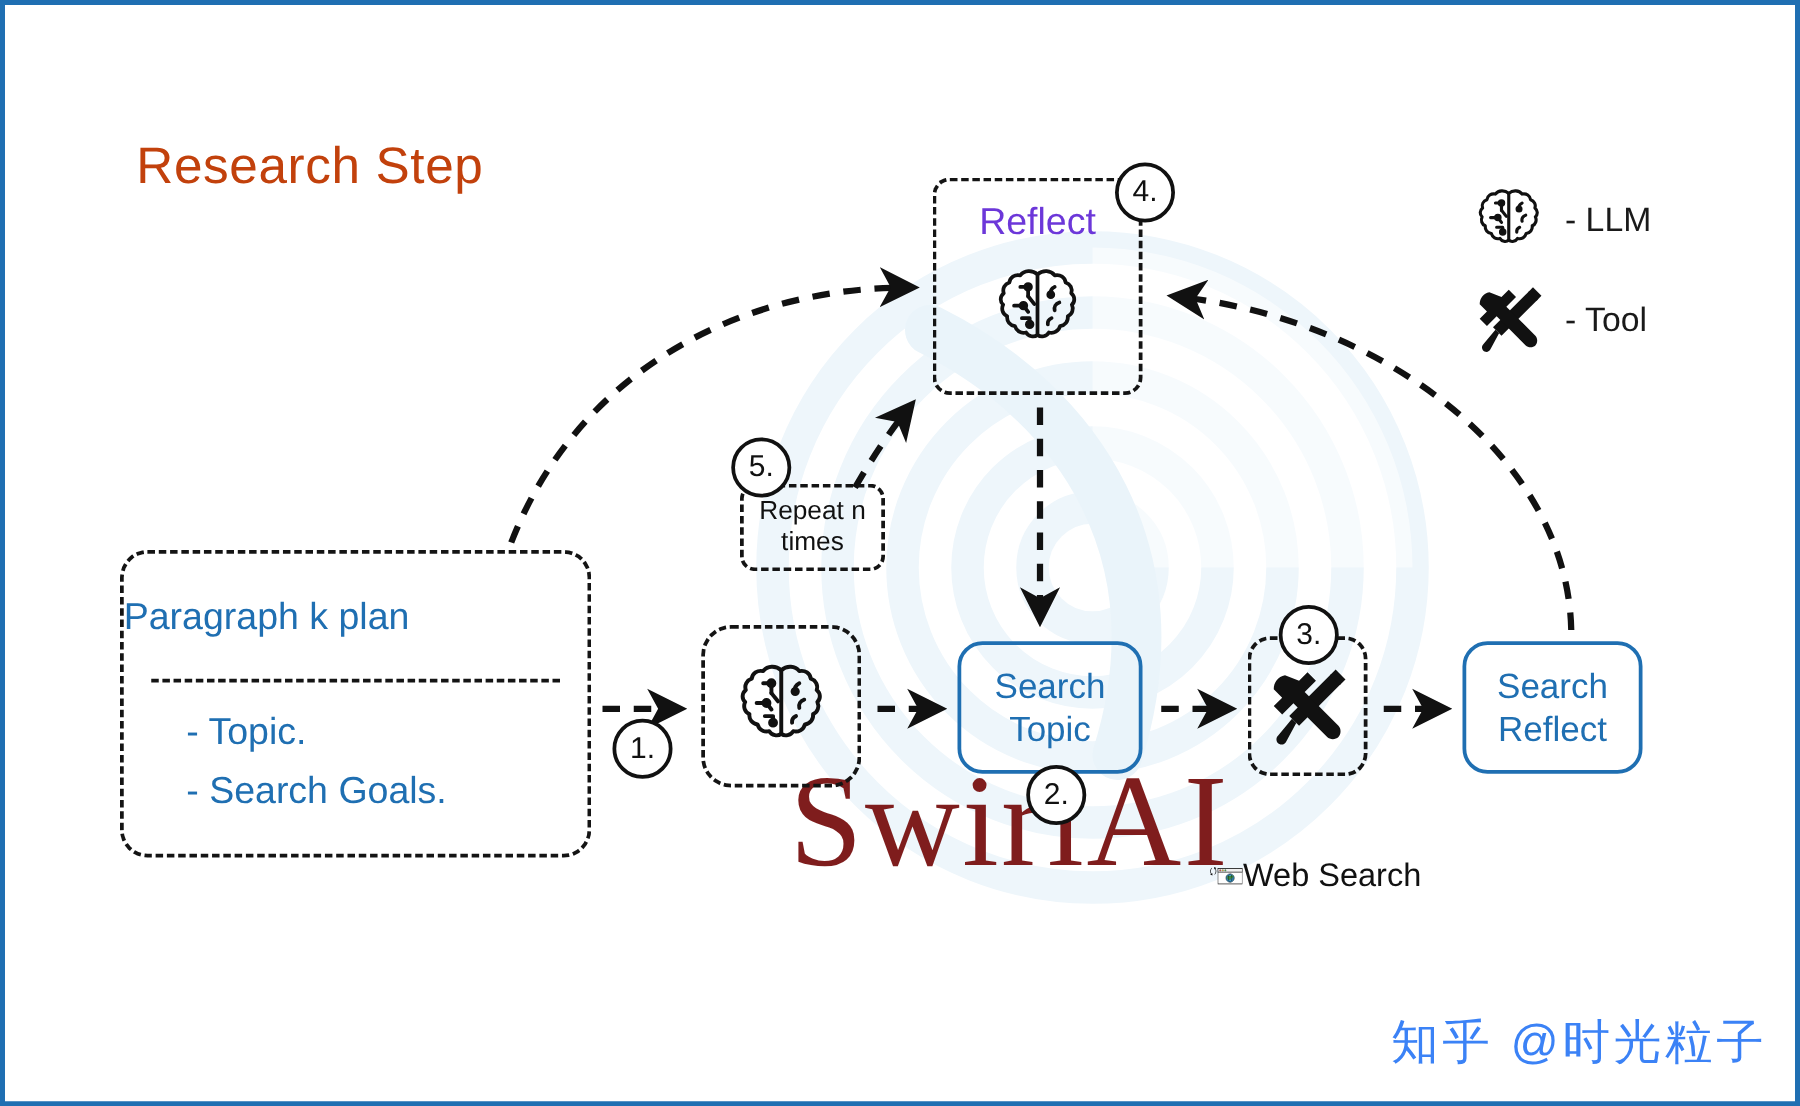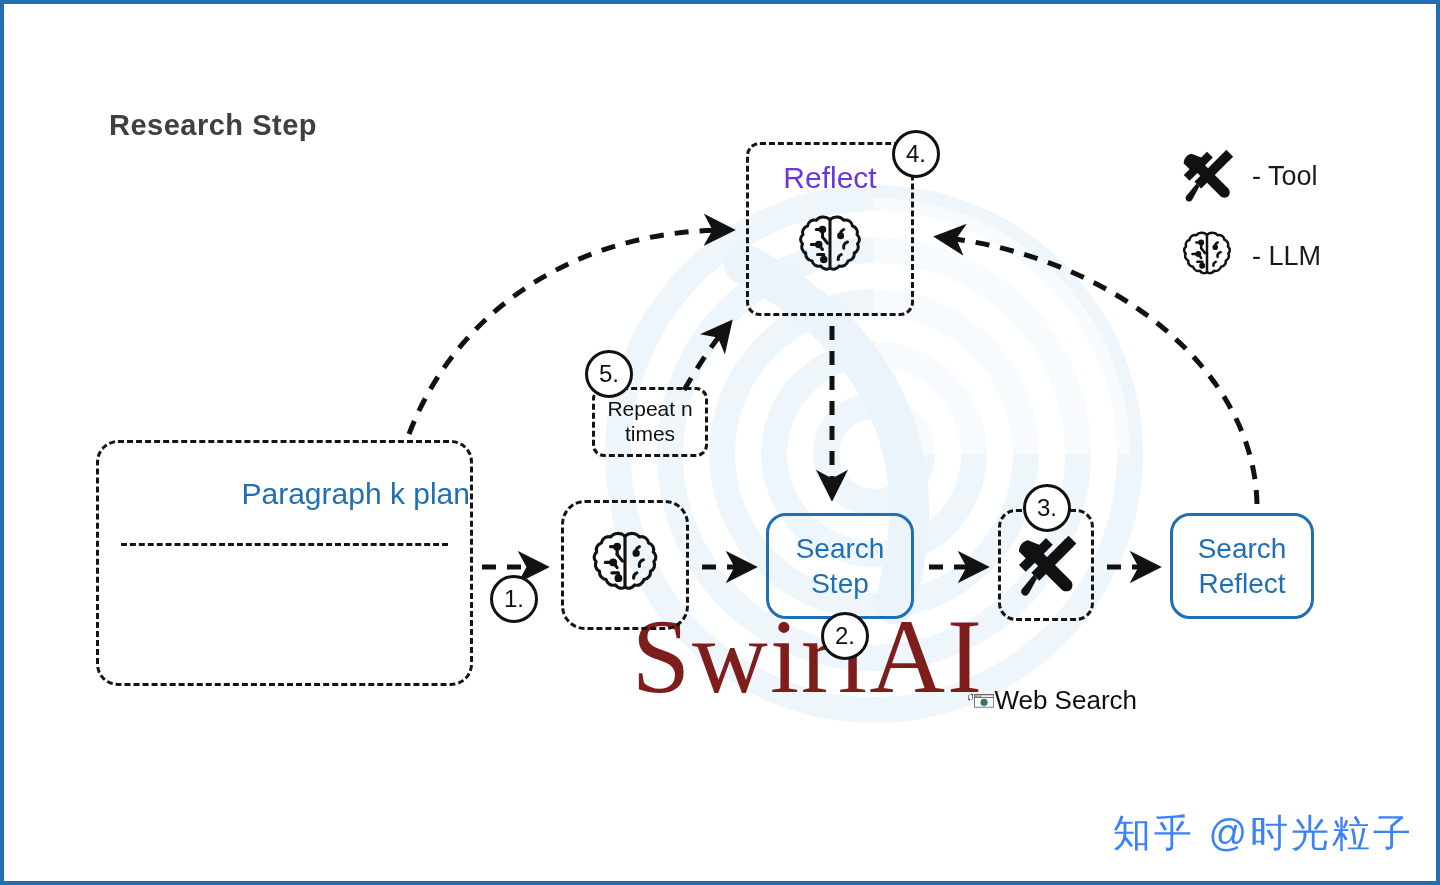--- a/index.html
+++ b/index.html
@@ -50,23 +50,23 @@
     color: #3b82f6;
     letter-spacing: 3px;
     white-space: nowrap;
     pointer-events: none;
     user-select: none;
   }
   .title {
     position: absolute;
     left: 105px;
     top: 105px;
-    font-size: 29px;
-    font-weight: bold;
-    color: #404040;
+    font-size: 41px;
+    font-weight: normal;
+    color: #c2410c;
     letter-spacing: 0.5px;
   }
 
   
   .box {
     position: absolute;
     box-sizing: border-box;
   }
   .dashed-box {
     border: 3.5px dashed #141414;
@@ -84,21 +84,21 @@
     left: 92px;
     top: 436px;
     width: 377px;
     height: 246px;
   }
   #paragraph-plan .pp-title {
     position: absolute;
     top: 34px;
     left: 0;
     width: 100%;
-    text-align: right;
+    text-align: left;
     font-size: 30px;
     color: #1f6fb2;
   }
   #paragraph-plan .pp-divider {
     position: absolute;
     top: 100px;
     left: 22px;
     right: 22px;
     border-top: 3.5px dashed #141414;
   }
@@ -309,20 +309,24 @@
 
       <path d="M1253 500 C1250 360 1100 250 935 233"></path>
 
       <path d="M680 386 C700 352 712 336 725 320"></path>
     </g>
   </svg>
 
   <div id="paragraph-plan" class="box dashed-box">
     <div class="pp-title">Paragraph k plan</div>
     <div class="pp-divider"></div>
+    <div class="pp-list">
+      <div>- Topic.</div>
+      <div>- Search Goals.</div>
+    </div>
   </div>
 
   <div id="llm-box-1" class="box dashed-box">
     <svg class="icon-svg" width="84" height="84" viewBox="0 0 64 64" style="margin:20px auto;">
       <g fill="none" stroke="#111" stroke-width="2.4" stroke-linecap="round" stroke-linejoin="round">
         <path d="M32 10c-3.5-3-8.5-2.6-11 0.6-3.6-0.8-6.6 1.4-7 4.6-3 1-4.6 3.9-3.6 6.9-2.4 2-2.6 5.3-0.4 7.3-1.4 2.9-0.2 6.2 2.6 7.4-0.4 3.2 1.8 5.9 5 6.3 0.8 3.2 4 5 7.1 4.1 1.6 2.6 5 3.3 7.3 1.6"></path>
         <path d="M32 10c3.5-3 8.5-2.6 11 0.6 3.6-0.8 6.6 1.4 7 4.6 3 1 4.6 3.9 3.6 6.9 2.4 2 2.6 5.3 0.4 7.3 1.4 2.9 0.2 6.2-2.6 7.4 0.4 3.2-1.8 5.9-5 6.3-0.8 3.2-4 5-7.1 4.1-1.6 2.6-5 3.3-7.3 1.6"></path>
         <path d="M32 10v38"></path>
         <path d="M21 18h5v6"></path>
         <path d="M26 24l4 5"></path>
@@ -335,21 +339,21 @@
         <circle cx="23" cy="30" r="1.8" fill="#111"></circle>
         <circle cx="27" cy="42" r="1.8" fill="#111"></circle>
         <circle cx="40.5" cy="23" r="1.6" fill="#111"></circle>
       </g>
     </svg>
   </div>
 
   <div id="search-query" class="box solid-blue-box">
     <div class="sq-label">
       <div>Search</div>
-      <div>Step</div>
+      <div>Topic</div>
     </div>
   </div>
 
   <div id="tool-box" class="box dashed-box">
     <svg class="icon-svg" width="72" height="72" viewBox="0 0 64 64" style="margin:18px auto;">
       <g fill="#111">
         <path d="M49 8 L56 15 L26 45 L19 38 Z"></path>
         <path d="M52 5 L59 12 L55 16 L48 9 Z"></path>
         <path d="M24 43 L21 40 L11 52 C9 54 10 57 12 58 C14 59 16 58 17 56 Z"></path>
         <path d="M16 9 C11 10 8 14 8 19 L14 25 L8 31 L14 37 L22 29 L46 53 C48 55 52 55 54 53 C56 51 56 47 54 45 L30 21 L38 13 L32 7 L26 13 Z"></path>
@@ -395,49 +399,49 @@
 
   <div class="badge" id="badge-1">1.</div>
   <div class="badge" id="badge-2">2.</div>
   <div class="badge" id="badge-3">3.</div>
   <div class="badge" id="badge-4">4.</div>
   <div class="badge" id="badge-5">5.</div>
 
   <div id="legend">
     <div class="legend-row">
       <svg class="icon-svg" width="62" height="62" viewBox="0 0 64 64">
-        <g fill="#111">
-          <path d="M49 8 L56 15 L26 45 L19 38 Z"></path>
-          <path d="M52 5 L59 12 L55 16 L48 9 Z"></path>
-          <path d="M24 43 L21 40 L11 52 C9 54 10 57 12 58 C14 59 16 58 17 56 Z"></path>
-          <path d="M16 9 C11 10 8 14 8 19 L14 25 L8 31 L14 37 L22 29 L46 53 C48 55 52 55 54 53 C56 51 56 47 54 45 L30 21 L38 13 L32 7 L26 13 Z"></path>
-        </g>
-      </svg>
-      <span class="legend-label">- Tool</span>
-    </div>
-    <div class="legend-row">
-      <svg class="icon-svg" width="62" height="62" viewBox="0 0 64 64">
         <g fill="none" stroke="#111" stroke-width="2.6" stroke-linecap="round" stroke-linejoin="round">
           <path d="M32 10c-3.5-3-8.5-2.6-11 0.6-3.6-0.8-6.6 1.4-7 4.6-3 1-4.6 3.9-3.6 6.9-2.4 2-2.6 5.3-0.4 7.3-1.4 2.9-0.2 6.2 2.6 7.4-0.4 3.2 1.8 5.9 5 6.3 0.8 3.2 4 5 7.1 4.1 1.6 2.6 5 3.3 7.3 1.6"></path>
           <path d="M32 10c3.5-3 8.5-2.6 11 0.6 3.6-0.8 6.6 1.4 7 4.6 3 1 4.6 3.9 3.6 6.9 2.4 2 2.6 5.3 0.4 7.3 1.4 2.9 0.2 6.2-2.6 7.4 0.4 3.2-1.8 5.9-5 6.3-0.8 3.2-4 5-7.1 4.1-1.6 2.6-5 3.3-7.3 1.6"></path>
           <path d="M32 10v38"></path>
           <path d="M21 18h5v6"></path>
           <path d="M26 24l4 5"></path>
           <path d="M17 30h6l3 4"></path>
           <path d="M22 38h5v4"></path>
           <path d="M43 18c-2 1-3 3-2.5 5"></path>
           <path d="M46 28c-2.5 0.8-3.5 3-3 5"></path>
           <path d="M41 38c-1.8 0.8-2.6 2.4-2.4 4"></path>
           <circle cx="26" cy="18" r="1.8" fill="#111"></circle>
           <circle cx="23" cy="30" r="1.8" fill="#111"></circle>
           <circle cx="27" cy="42" r="1.8" fill="#111"></circle>
           <circle cx="40.5" cy="23" r="1.6" fill="#111"></circle>
         </g>
       </svg>
       <span class="legend-label">- LLM</span>
+    </div>
+    <div class="legend-row">
+      <svg class="icon-svg" width="62" height="62" viewBox="0 0 64 64">
+        <g fill="#111">
+          <path d="M49 8 L56 15 L26 45 L19 38 Z"></path>
+          <path d="M52 5 L59 12 L55 16 L48 9 Z"></path>
+          <path d="M24 43 L21 40 L11 52 C9 54 10 57 12 58 C14 59 16 58 17 56 Z"></path>
+          <path d="M16 9 C11 10 8 14 8 19 L14 25 L8 31 L14 37 L22 29 L46 53 C48 55 52 55 54 53 C56 51 56 47 54 45 L30 21 L38 13 L32 7 L26 13 Z"></path>
+        </g>
+      </svg>
+      <span class="legend-label">- Tool</span>
     </div>
   </div>
 
   <div id="web-search">
     <svg class="icon-svg" width="46" height="54" viewBox="0 0 46 54">
       <g fill="#111">
         <path d="M17 12 C10 18 9 30 14 40 L18 36 L19 49 L7 44 L11 41 C5 29 6 16 16 9 Z"></path>
         <path d="M29 42 C36 36 37 24 32 14 L28 18 L27 5 L39 10 L35 13 C41 25 40 38 30 45 Z"></path>
       </g>
     </svg>

